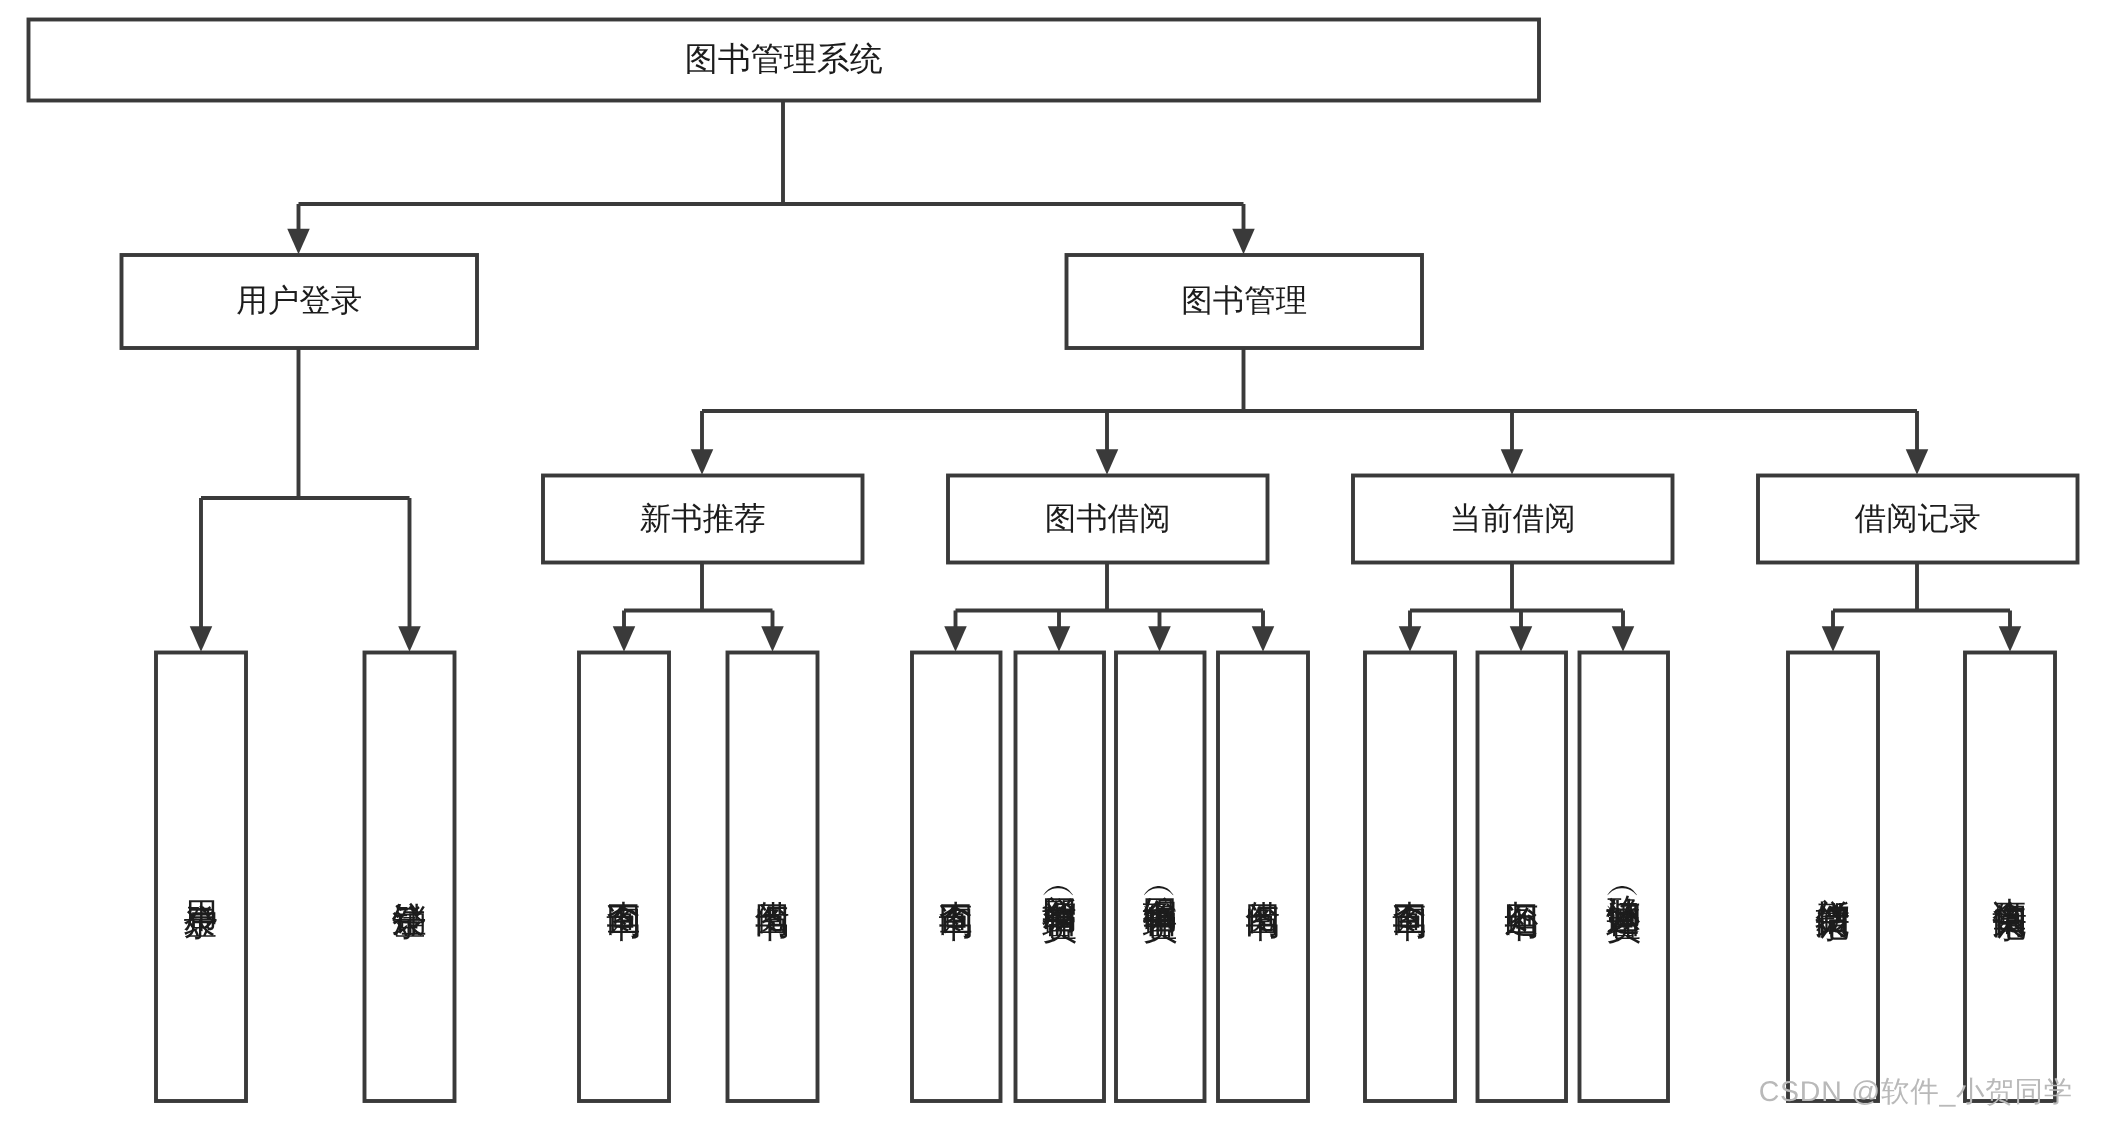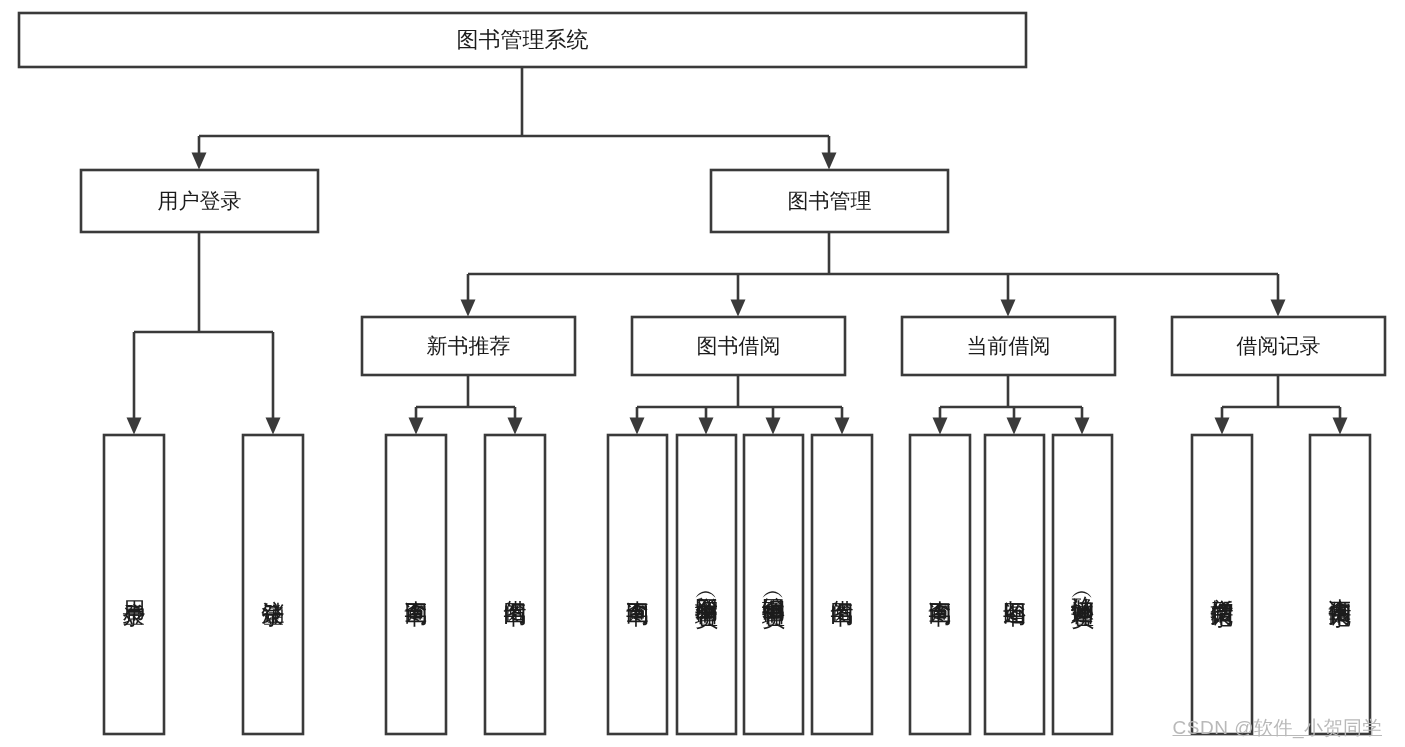--- a/index.html
+++ b/index.html
@@ -71,21 +71,20 @@
   }
   .watermark {
     position: absolute;
     right: 10px;
     bottom: 6px;
     font-family: "Liberation Sans", "DejaVu Sans", sans-serif;
     font-size: 19px;
     color: #b9b9b9;
     letter-spacing: 0.5px;
     white-space: nowrap;
-    text-decoration: underline;
   }
 </style>
 </head>
 <body>
 
 <div id="diagram-root">
 
   <svg class="diagram-canvas" viewBox="0 0 1405 747">
     <g id="connector-layer">
         <line x1="522" y1="67" x2="522" y2="136" class="connector"></line>

